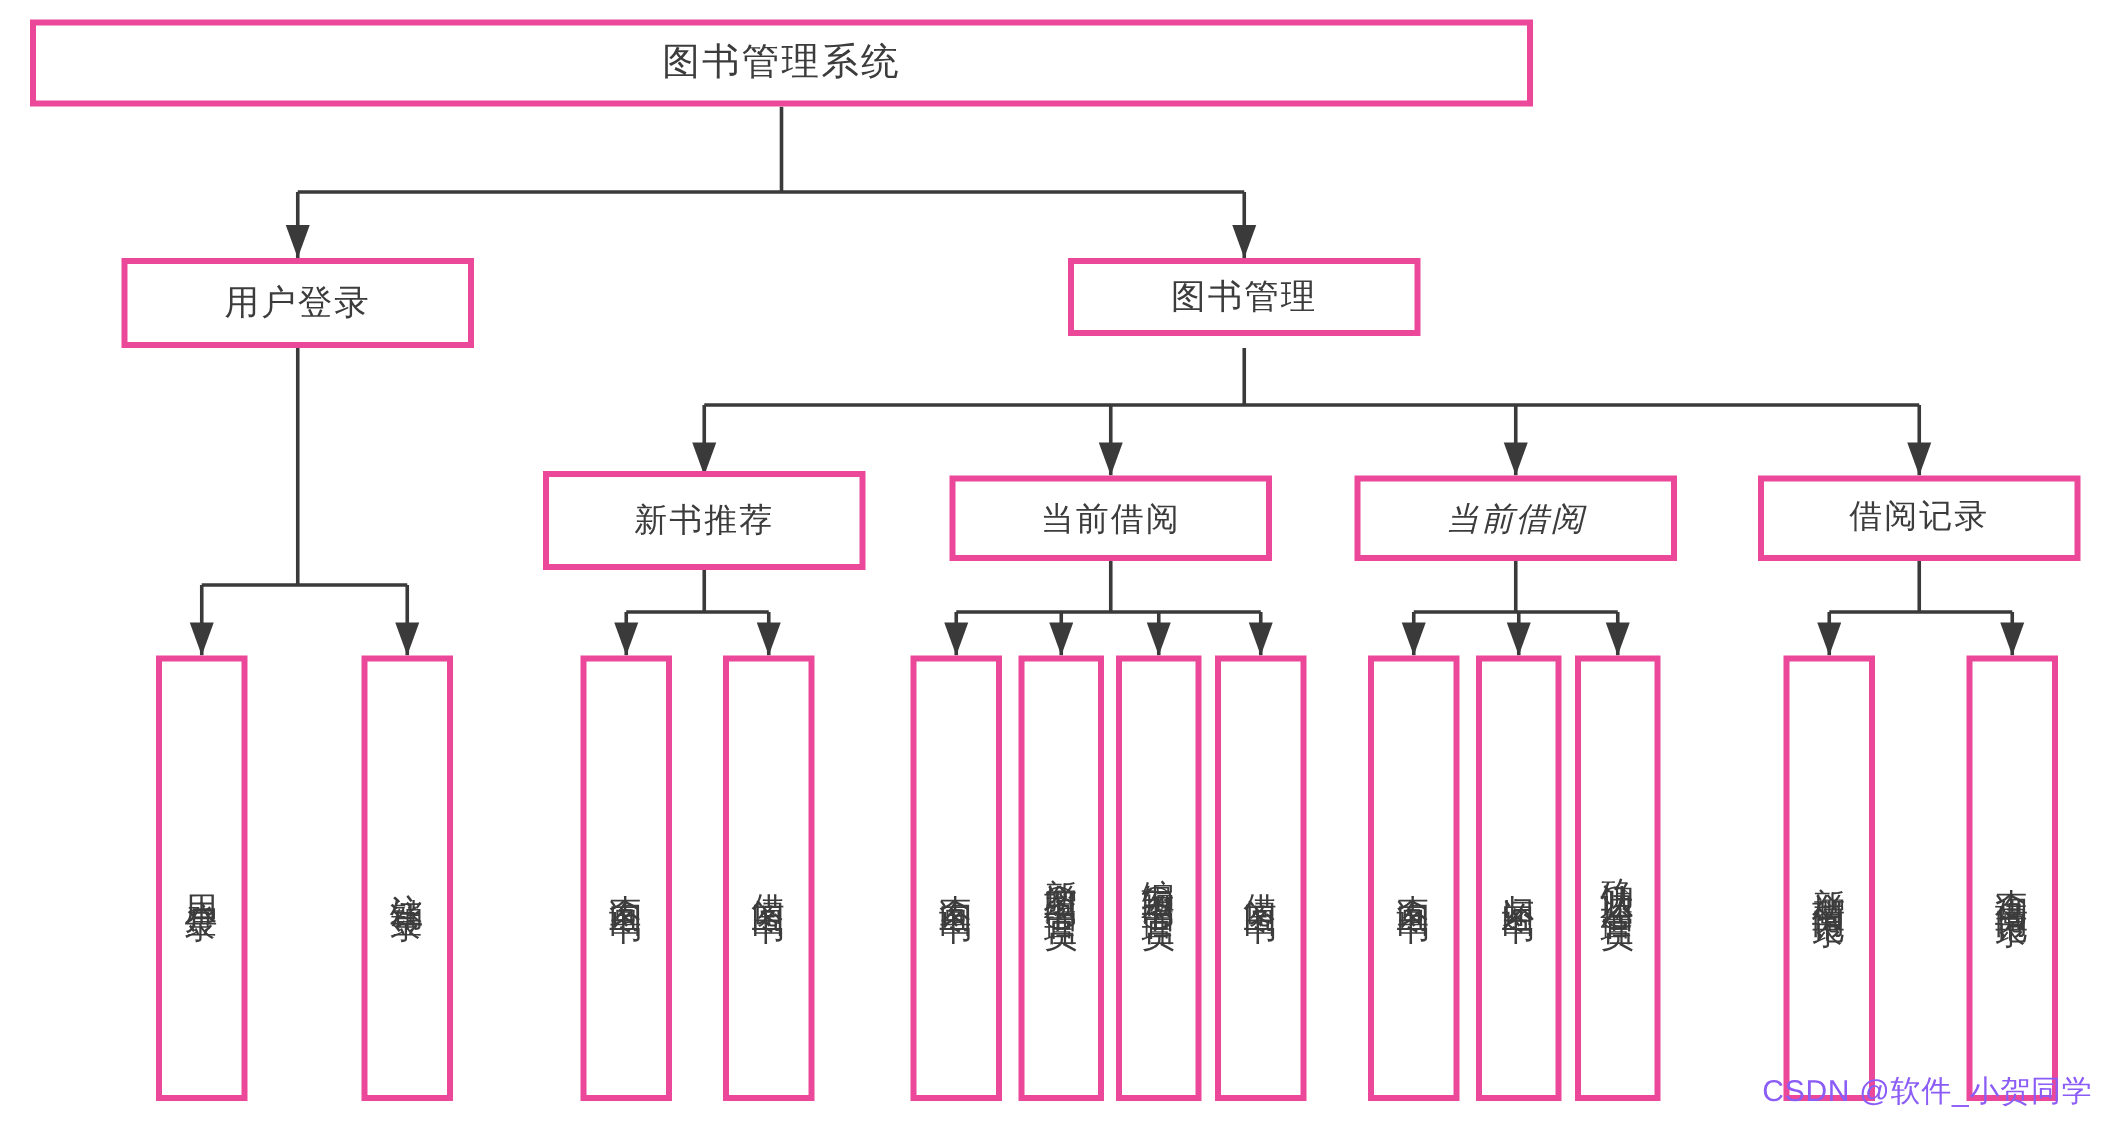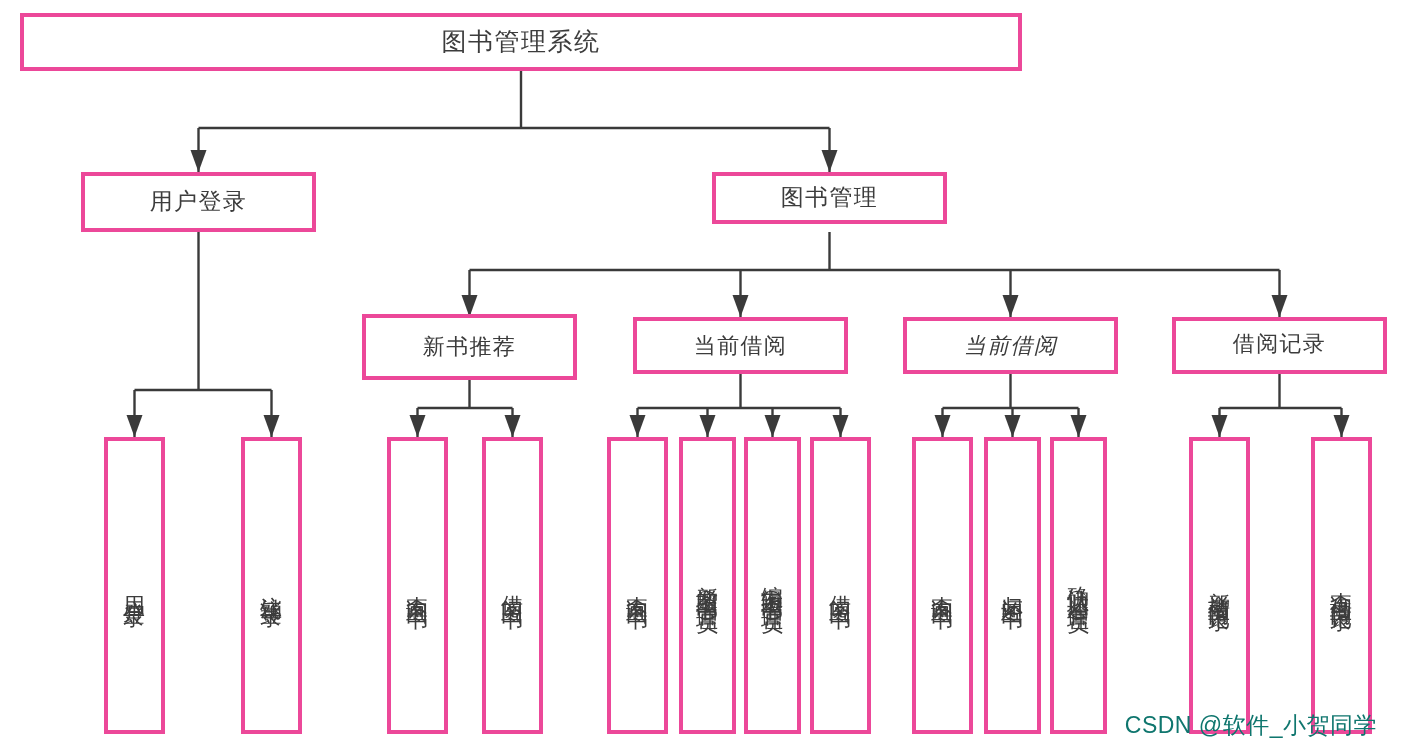--- a/index.html
+++ b/index.html
@@ -68,24 +68,24 @@
     stroke: #3a3a3a;
     stroke-width: 2.4;
     fill: none;
   }
   svg.connectors polygon.arrow-head {
     fill: #3a3a3a;
     stroke: none;
   }
   #watermark {
     position: absolute;
-    right: 28px;
+    right: 10px;
     bottom: 6px;
-    font-size: 23px;
-    color: #0f766e;
+    font-size: 20px;
+    color: #8b5cf6;
     letter-spacing: 0.5px;
     white-space: nowrap;
     user-select: none;
   }
 </style>
 </head>
 <body>
 
 <div id="diagram-root">
 

